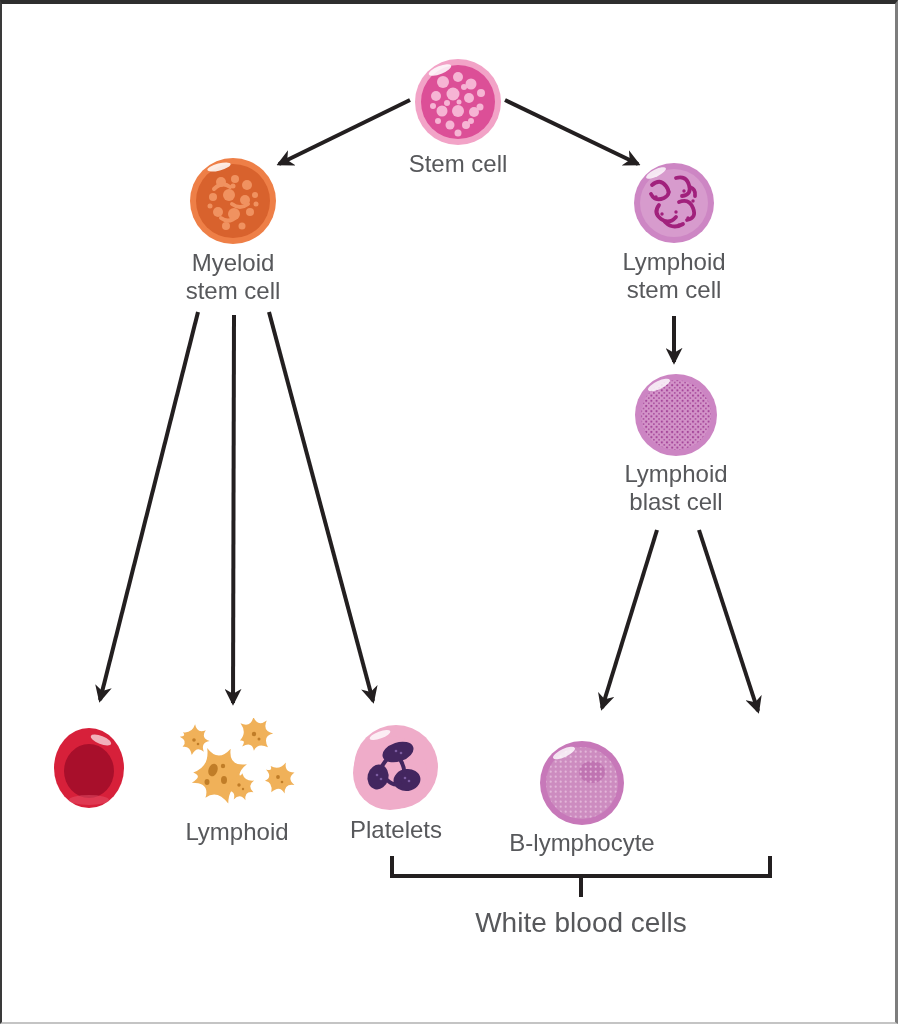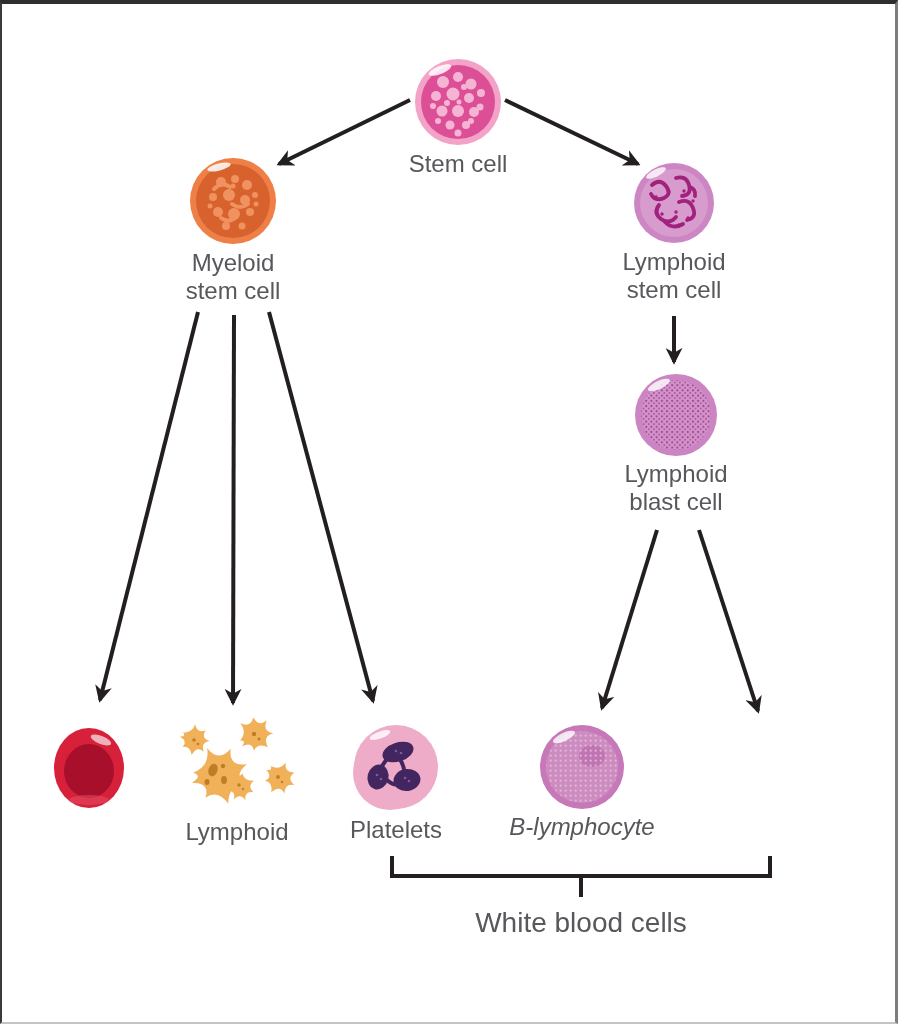--- a/index.html
+++ b/index.html
@@ -247,21 +247,21 @@
           <circle cx="26" cy="52" r="1.3"></circle>
         <circle cx="30" cy="56" r="1.3"></circle>
           <circle cx="54" cy="55" r="1.3"></circle>
           <circle cx="58" cy="58" r="1.3"></circle>
       </g>
       <ellipse cx="29" cy="12" rx="11" ry="3.5" fill="#ffffff" opacity="0.8" transform="rotate(-20 29 12)"></ellipse>
     </svg>
     <div class="label">Platelets</div>
   </div>
 
-  <div class="node" style="left:490px;top:720px;font-style:italic;">
+  <div class="node" style="left:490px;top:736px;">
     <svg width="86" height="86" viewBox="0 0 86 86">
       <defs>
         <pattern id="pLcyB" width="5" height="5" patternUnits="userSpaceOnUse">
           <circle cx="1.7" cy="1.7" r="1.1" class="f-lcy-tex"></circle>
         </pattern>
       </defs>
       <circle cx="43" cy="43" r="42" class="f-lcy-base"></circle>
       <circle cx="43" cy="43" r="36" fill="#cd8cc0"></circle>
       <ellipse cx="53" cy="32" rx="13" ry="11" fill="#ad4f9e" opacity="0.4"></ellipse>
       <circle cx="43" cy="43" r="36" fill="url(#pLcyB)"></circle>

